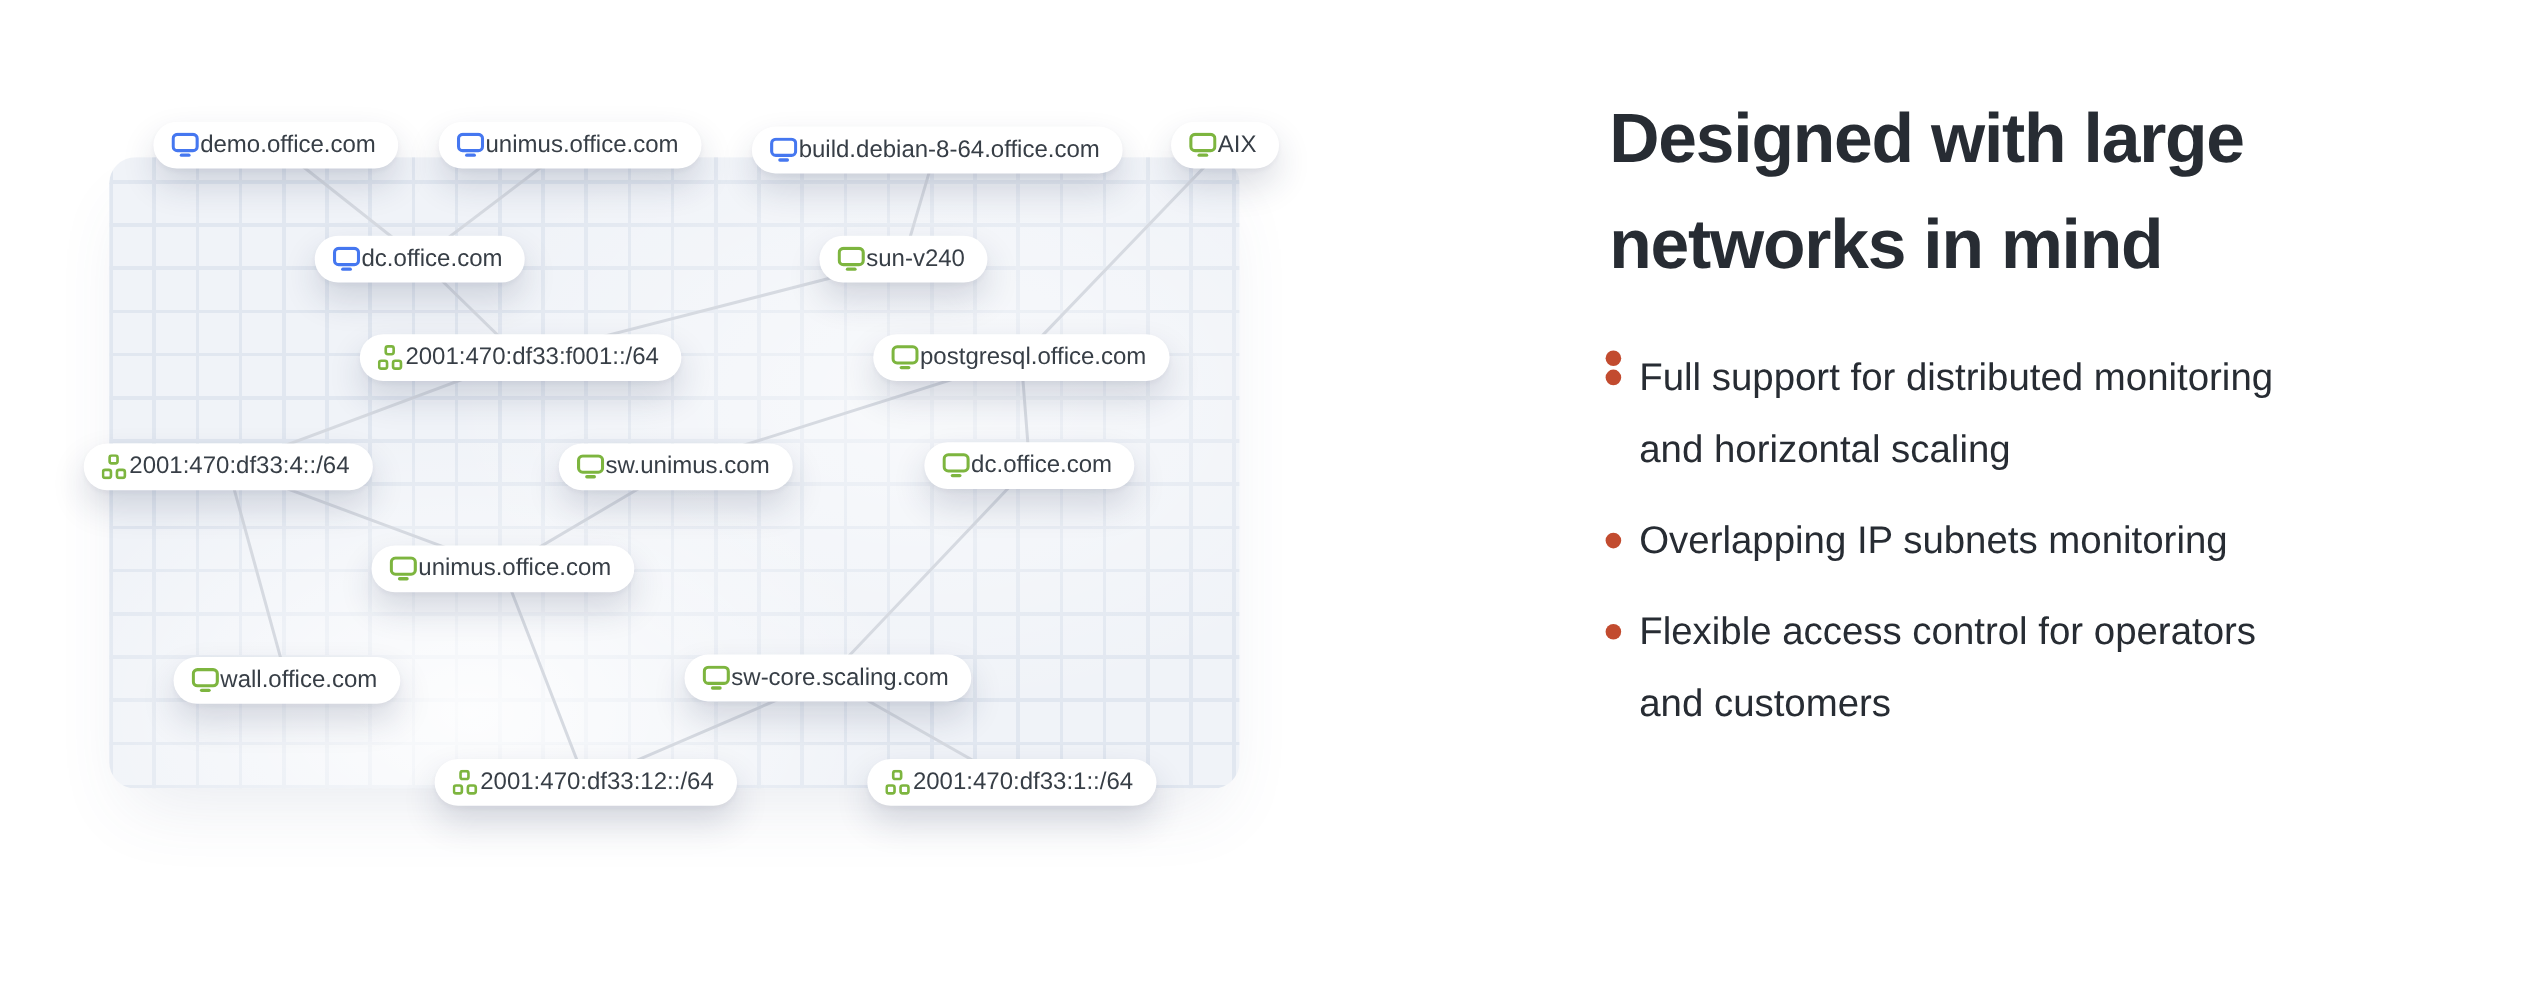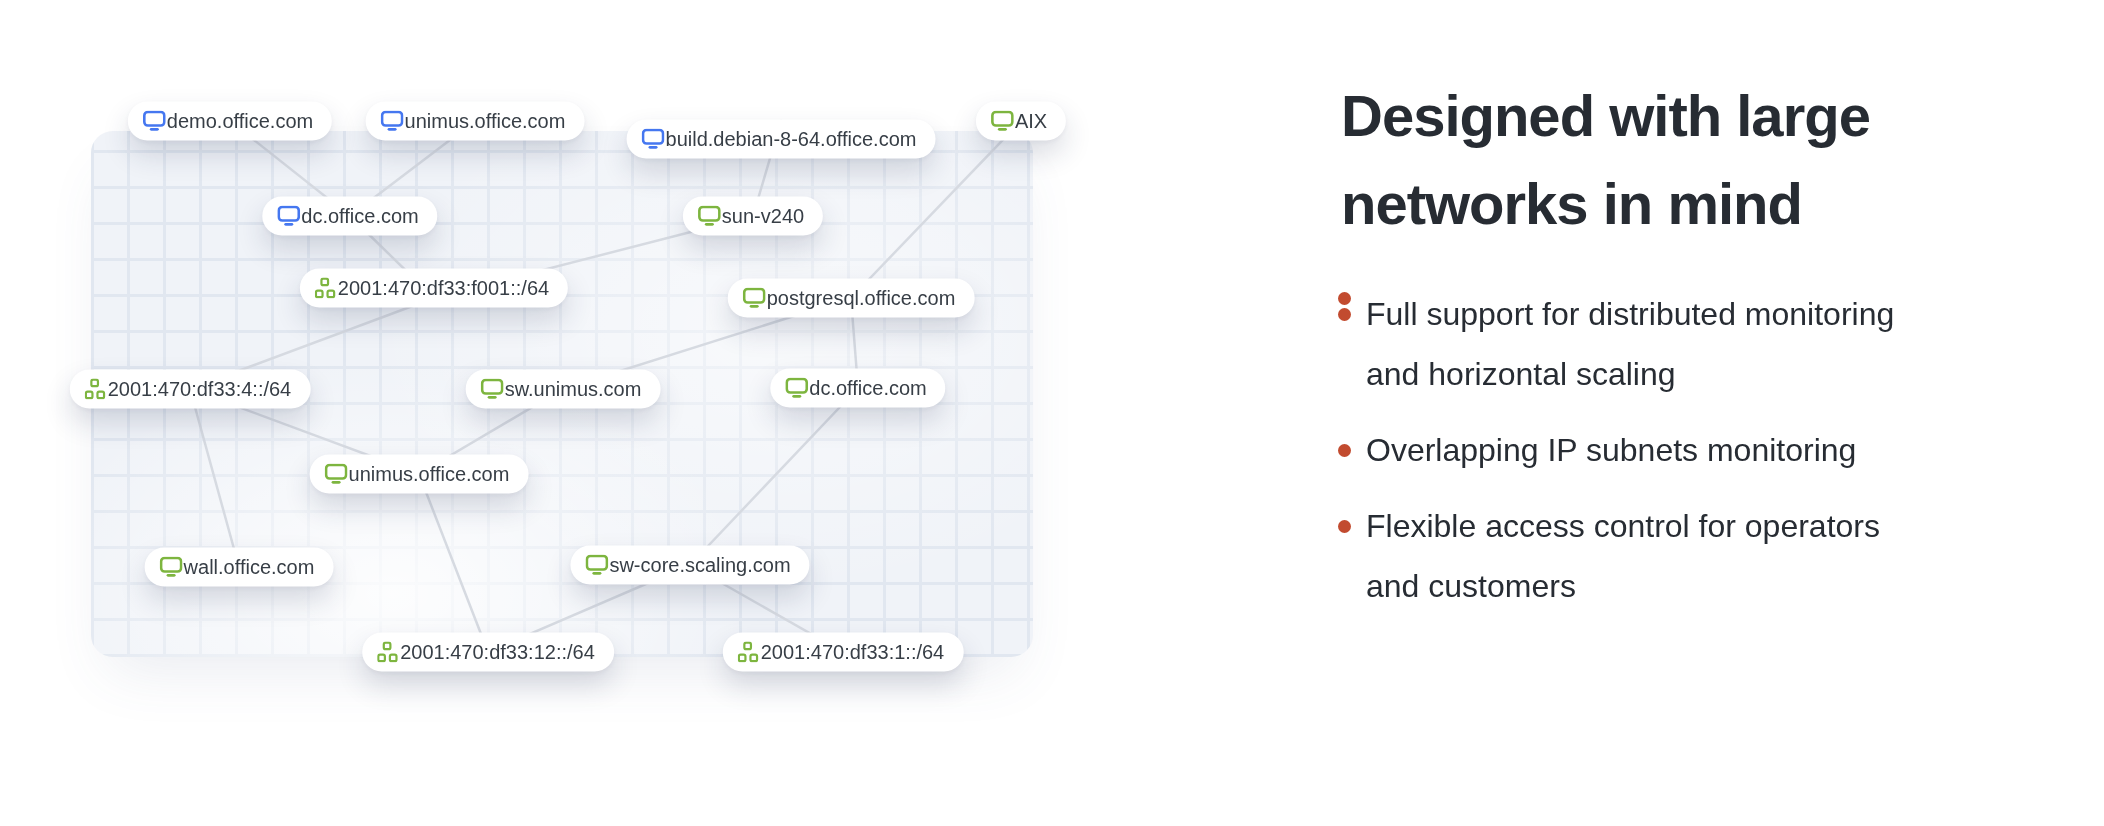--- a/index.html
+++ b/index.html
@@ -90,21 +90,21 @@
 </div>
 <div class="pill" style="left:475px;top:121px">
   <span class="icon icon-blue">
       <svg width="23" height="21" viewBox="0 0 23 21">
         <rect x="1.5" y="1.5" width="20" height="13.5" rx="3.5" fill="none" stroke="currentColor" stroke-width="2.6"></rect>
         <rect x="7" y="17.4" width="9" height="2.8" rx="1.4" fill="currentColor"></rect>
       </svg>
     </span>
   <span>unimus.office.com</span>
 </div>
-<div class="pill" style="left:781px;top:139px">
+<div class="pill" style="left:781px;top:125px">
   <span class="icon icon-blue">
       <svg width="23" height="21" viewBox="0 0 23 21">
         <rect x="1.5" y="1.5" width="20" height="13.5" rx="3.5" fill="none" stroke="currentColor" stroke-width="2.6"></rect>
         <rect x="7" y="17.4" width="9" height="2.8" rx="1.4" fill="currentColor"></rect>
       </svg>
     </span>
   <span>build.debian-8-64.office.com</span>
 </div>
 <div class="pill" style="left:1021px;top:121px">
   <span class="icon icon-green">
@@ -126,21 +126,21 @@
 </div>
 <div class="pill" style="left:753px;top:216px">
   <span class="icon icon-green">
       <svg width="23" height="21" viewBox="0 0 23 21">
         <rect x="1.5" y="1.5" width="20" height="13.5" rx="3.5" fill="none" stroke="currentColor" stroke-width="2.6"></rect>
         <rect x="7" y="17.4" width="9" height="2.8" rx="1.4" fill="currentColor"></rect>
       </svg>
     </span>
   <span>sun-v240</span>
 </div>
-<div class="pill" style="left:434px;top:288px">
+<div class="pill" style="left:434px;top:298px">
   <span class="icon icon-green">
       <svg width="22" height="21" viewBox="0 0 22 21">
         <rect x="6.6" y="1.1" width="6.6" height="6.6" rx="1.8" fill="none" stroke="currentColor" stroke-width="2.2"></rect>
         <rect x="1.1" y="13.1" width="6.6" height="6.6" rx="1.8" fill="none" stroke="currentColor" stroke-width="2.2"></rect>
         <rect x="12.7" y="13.1" width="6.6" height="6.6" rx="1.8" fill="none" stroke="currentColor" stroke-width="2.2"></rect>
       </svg>
     </span>
   <span>2001:470:df33:f001::/64</span>
 </div>
 <div class="pill" style="left:851px;top:298px">

